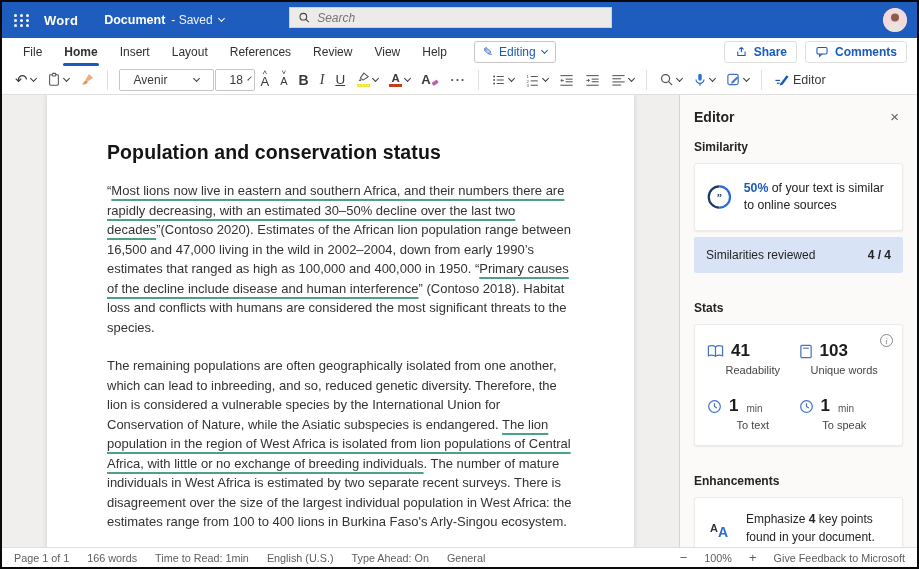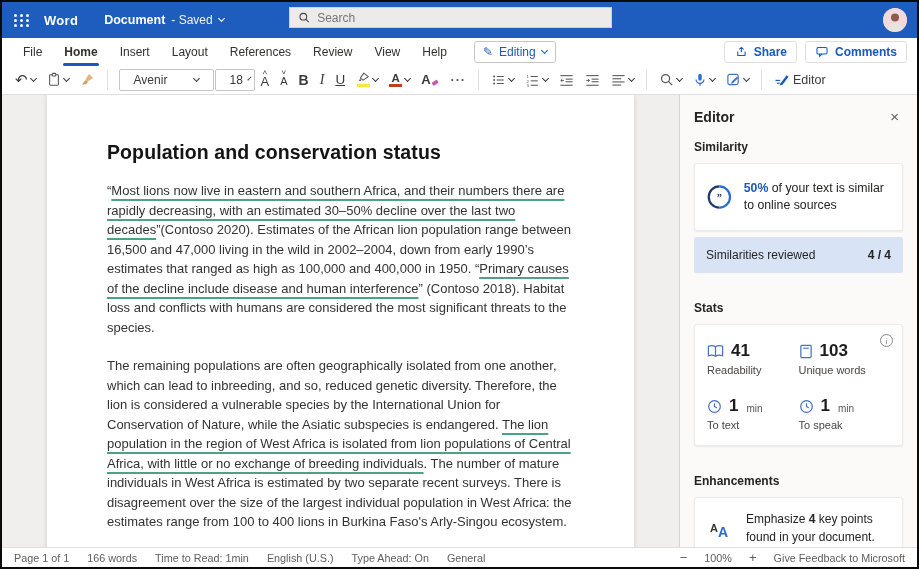--- a/index.html
+++ b/index.html
@@ -14,21 +14,21 @@
   .waffle{ display:grid; grid-template-columns:repeat(3,4px); grid-gap:2px; margin:0 14px 0 2px; cursor:pointer; }
   .waffle i{ width:3px; height:3px; background:#fff; border-radius:50%; display:block; }
   .app-name{ font-weight:bold; font-size:13px; margin-right:26px; letter-spacing:.3px; }
   .doc-name{ font-size:12.5px; font-weight:600; margin-right:6px; }
   .save-status{ font-size:12px; opacity:.92; margin-right:6px; }
   .chev{ display:inline-block; width:5px; height:5px; border-right:1.3px solid currentColor;
          border-bottom:1.3px solid currentColor; transform:rotate(45deg); margin-top:-3px; }
   .searchbox{ position:absolute; left:287px; top:5px; width:323px; height:21px; background:#ECEBEA;
               border:1px solid #d2d0ce; display:flex; align-items:center; padding:0 8px; gap:7px; color:#333; }
   .searchbox input{ border:none; background:transparent; outline:none; font-size:12px; color:#333; width:100%;
-                    font-family:"Liberation Sans",sans-serif; }
+                    font-family:"Liberation Sans",sans-serif;font-style:italic; }
   .avatar{ margin-left:auto; width:24px; height:24px; border-radius:50%; background:#F2D9DE;
            overflow:hidden; display:flex; align-items:center; justify-content:center; cursor:pointer; }
 
   
   .tabsrow{ height:27px; flex:0 0 auto; background:#fff; display:flex; align-items:center;
             padding:0 10px; font-size:12px; color:#323130; }
   .tab{ padding:7px 11px; position:relative; cursor:pointer; white-space:nowrap; }
   .tab.active{ font-weight:bold; }
   .tab.active::after{ content:""; position:absolute; left:10px; right:10px; bottom:0; height:2.5px;
                       background:#185ABD; border-radius:2px; }
@@ -79,21 +79,21 @@
   .blue{ color:#185ABD; font-weight:bold; }
   .reviewed{ margin-top:6px; background:#D8E4F6; border-radius:2px; padding:11px 12px; display:flex;
              justify-content:space-between; align-items:center; font-size:12px; color:#252423; cursor:pointer; }
   .reviewed b{ font-weight:bold; color:#252423; }
   .hr{ height:1px; background:#e8e6e3; margin:14px -14px 0; }
   .stats-card{ position:relative; padding:16px 12px 14px; display:grid; grid-template-columns:1fr 1fr; grid-row-gap:20px; }
   .stat{ cursor:default; }
   .stat-top{ display:flex; align-items:center; gap:7px; }
   .stat-num{ font-size:17px; font-weight:bold; color:#1c1c1c; }
   .stat-unit{ font-size:10px; color:#555; margin-left:1px; align-self:flex-end; padding-bottom:2px;}
-  .stat-lbl{ font-size:11px; color:#484644; margin-top:3px; }
+  .stat-lbl{ font-size:11px; color:#484644; margin-top:3px;text-align:center; }
   .info-btn{ position:absolute; top:9px; right:9px; width:13px; height:13px; border:1px solid #8a8886;
              border-radius:50%; color:#8a8886; font-size:9px; font-family:"Liberation Serif",serif;
              display:flex; align-items:center; justify-content:center; cursor:pointer; font-style:italic; }
   .enh-row{ display:flex; gap:13px; padding:13px 12px; align-items:center; font-size:12px; color:#252423;
             line-height:17.5px; cursor:pointer; }
   .enh-icon{ width:26px; flex:0 0 auto; display:flex; justify-content:center; }
 
   
   .statusbar{ height:20px; flex:0 0 auto; background:#fff; border-top:1px solid #e1dfdd; display:flex;
               align-items:center; padding:0 12px; font-size:10.8px; color:#605e5c; gap:18px; }

